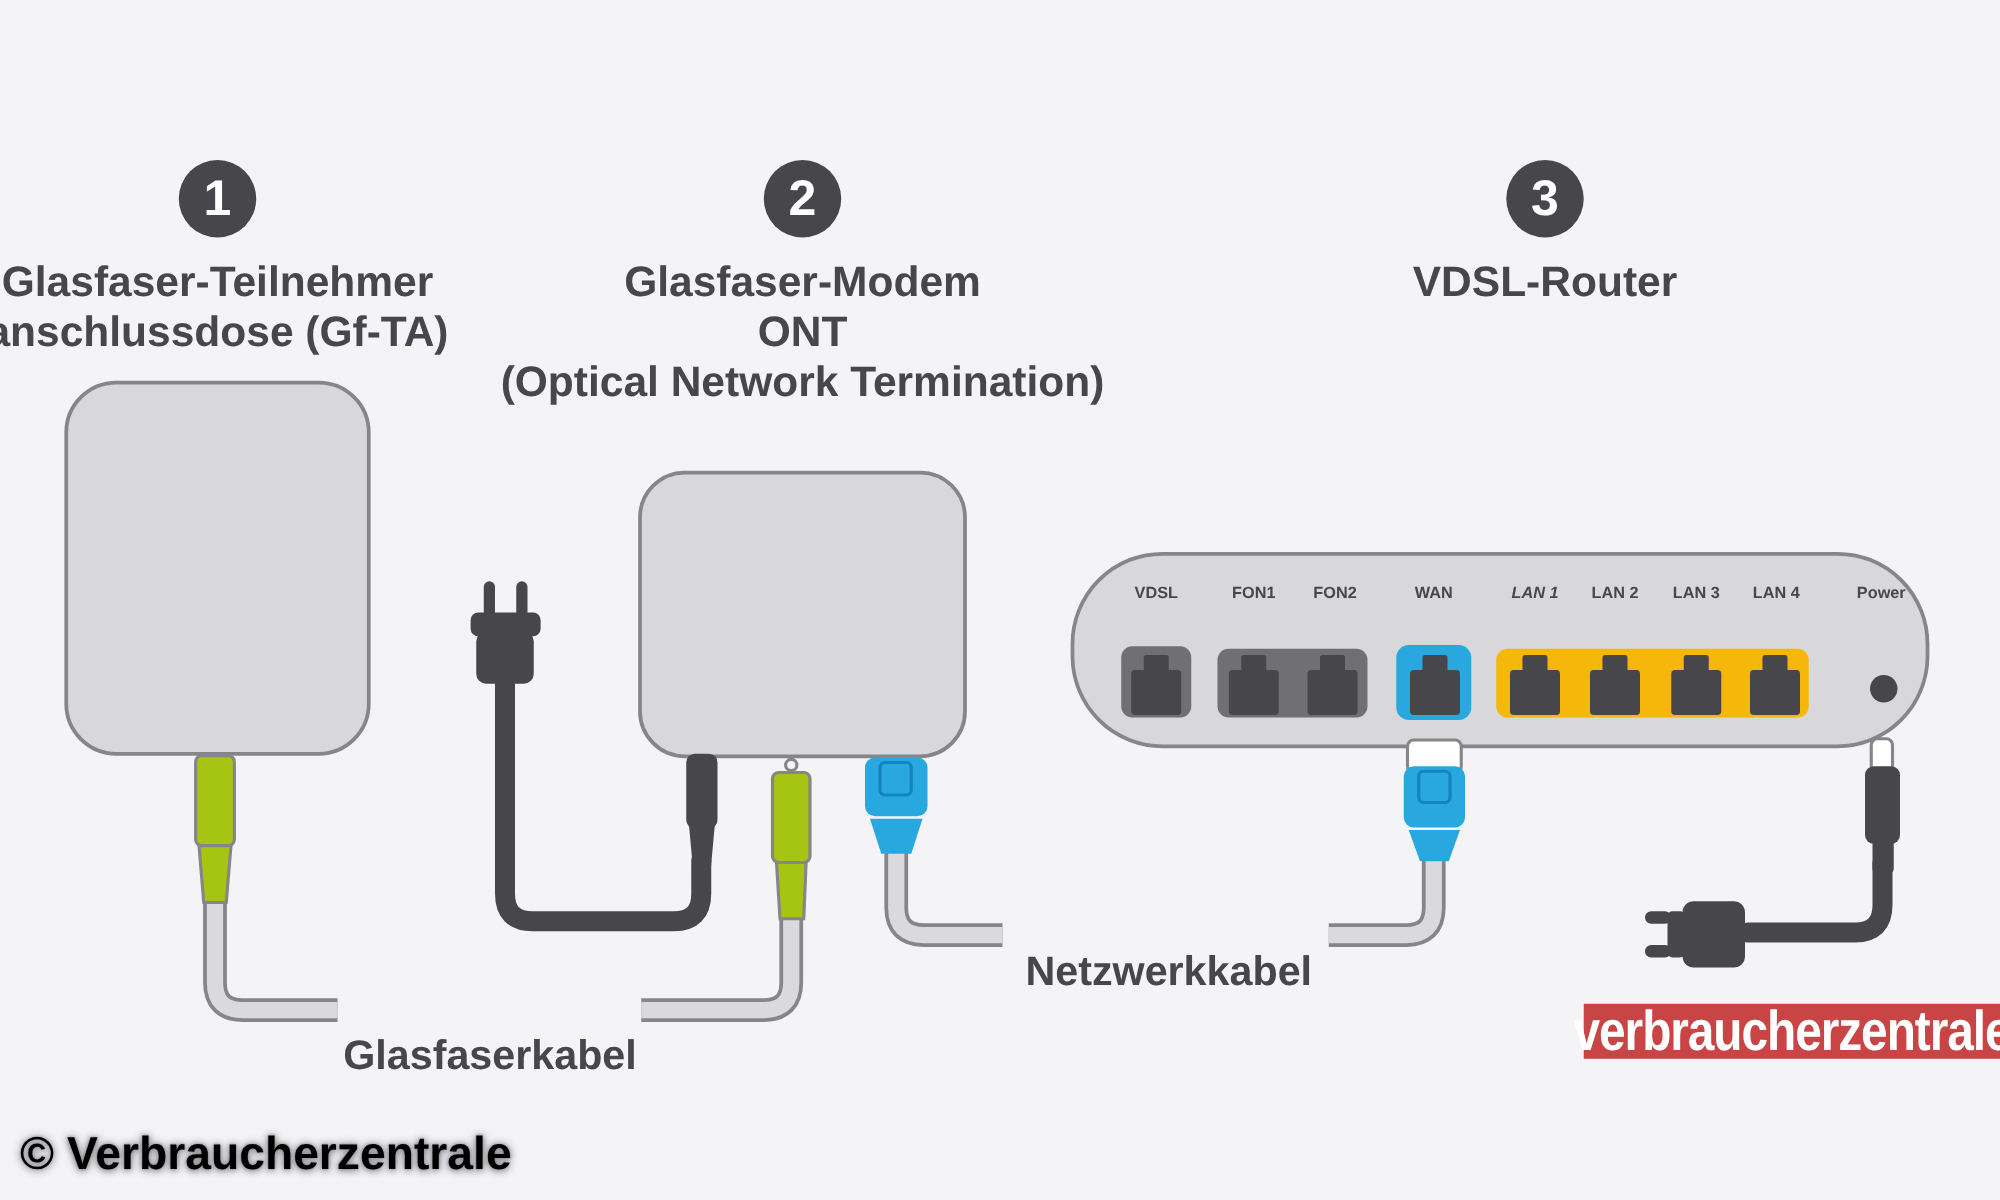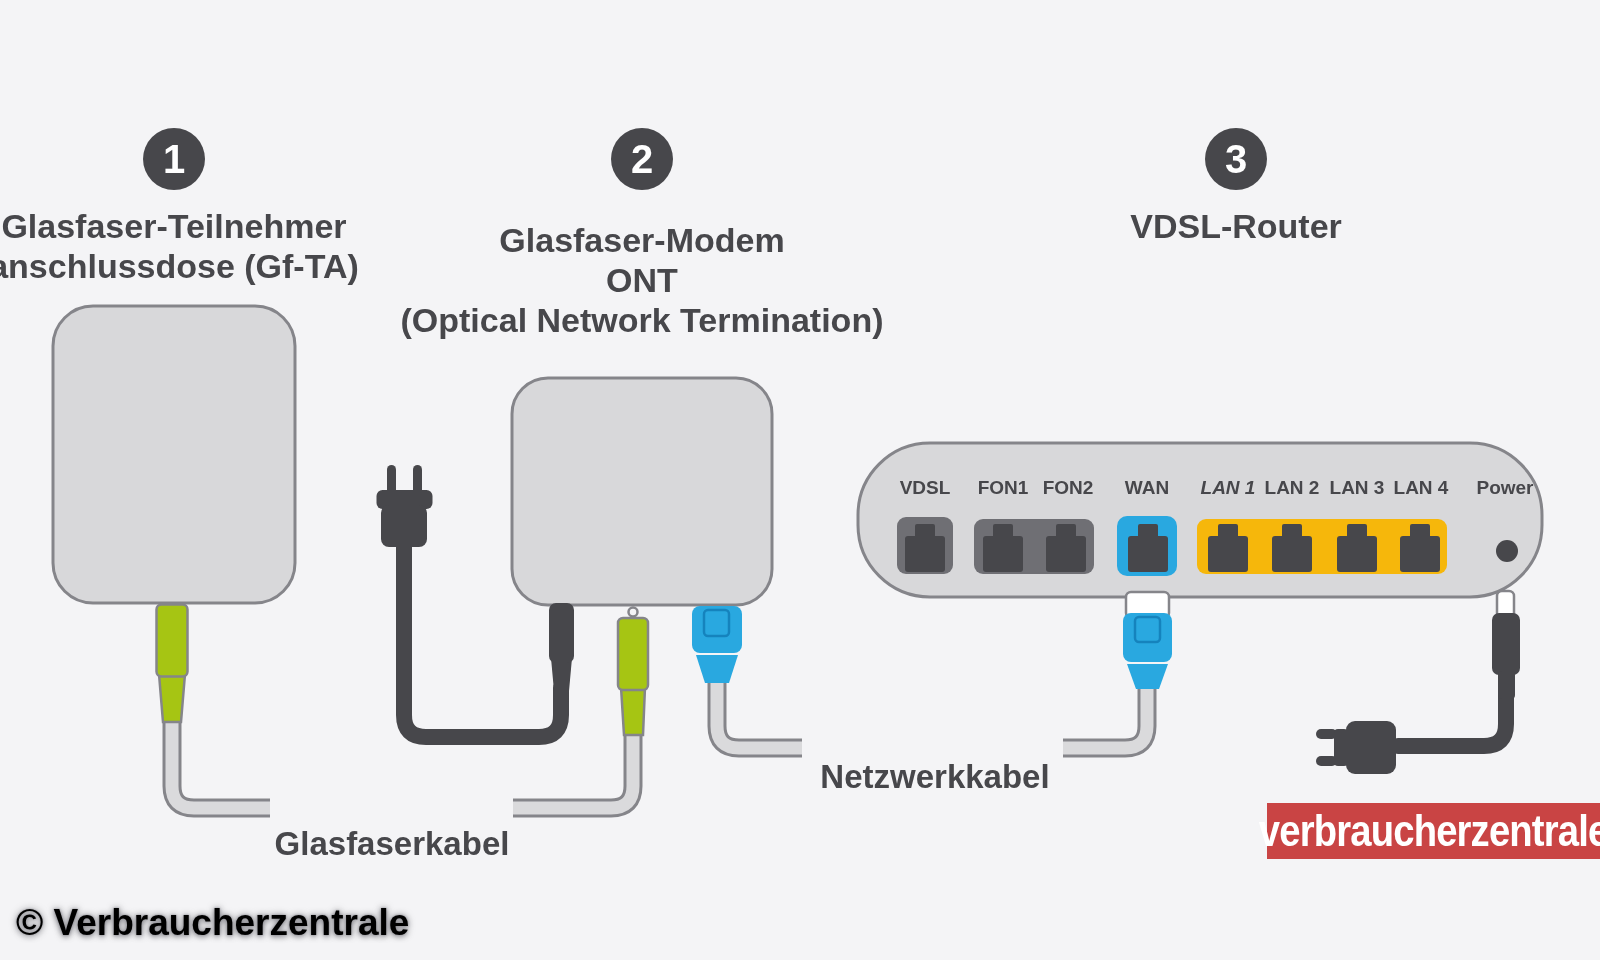--- a/index.html
+++ b/index.html
@@ -28,23 +28,23 @@
   .cable-dark{fill:none;stroke:var(--dark,#47474b);stroke-width:16;stroke-linecap:round;}
 
   
   .badge{
     width:62px;height:62px;border-radius:50%;background:var(--dark,#47474b);
     color:#fff;font-size:40px;font-weight:700;line-height:62px;text-align:center;
   }
   .step-title{font-size:34px;line-height:40px;font-weight:600;color:var(--label,#47474b);}
   .step-title .bold{font-weight:700;}
   .cable-label{font-size:33px;font-weight:600;color:var(--label,#47474b);margin-top:36px;}
-  .port-label{font-size:19px;font-weight:700;color:var(--label,#47474b);top:477px;}
+  .port-label{font-size:13px;font-weight:700;color:var(--label,#47474b);top:466px;}
   .logo-banner{
-    left:1267px;top:803px;width:333px;height:56px;background:var(--red,#c94444);
+    left:1267px;top:803px;width:333px;height:44px;background:var(--red,#c94444);
     display:flex;align-items:center;justify-content:center;
   }
   .logo-banner span{
     color:#fff;font-size:45px;font-weight:700;letter-spacing:-1px;
     transform:scaleX(.85);transform-origin:center;white-space:nowrap;
   }
   .copyright{
     left:16px;top:902px;font-size:37px;font-weight:700;color:#000000;white-space:nowrap;
     text-shadow:0 0 7px rgba(128,128,134,.95),0 0 2px rgba(128,128,134,.85),0 2px 5px rgba(128,128,134,.6);
   }
@@ -160,21 +160,21 @@
   </svg>
 
   <div class="abs badge" style="left:143px;top:128px;">1</div>
   <div class="abs badge" style="left:611px;top:128px;">2</div>
   <div class="abs badge" style="left:1205px;top:128px;">3</div>
 
   <div class="abs cx step-title" style="left:174px;top:206px;">
     <div>Glasfaser-Teilnehmer</div>
     <div>anschlussdose (Gf-TA)</div>
   </div>
-  <div class="abs cx step-title" style="left:642px;top:206px;margin-top:14px;">
+  <div class="abs cx step-title" style="left:642px;top:206px;">
     <div>Glasfaser-Modem</div>
     <div class="bold">ONT</div>
     <div>(Optical Network Termination)</div>
   </div>
   <div class="abs cx step-title" style="left:1236px;top:206px;">
     <div>VDSL-Router</div>
   </div>
 
   <div class="abs cx port-label" style="left:925px;">VDSL</div>
   <div class="abs cx port-label" style="left:1003px;">FON1</div>

